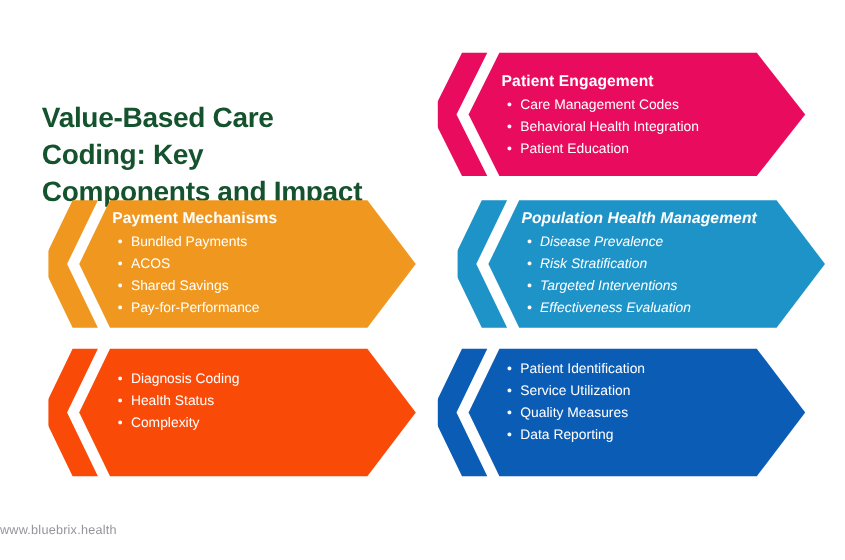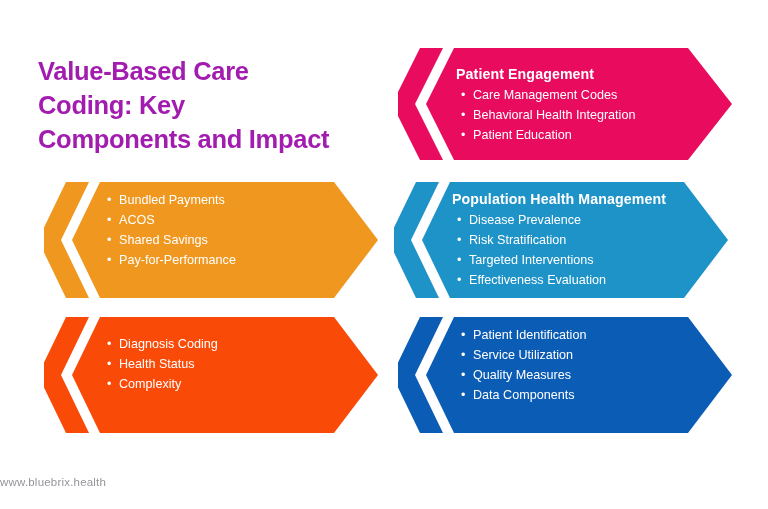--- a/index.html
+++ b/index.html
@@ -83,21 +83,21 @@
     line-height: 1.58;
   }
 
   
   #card-patient-engagement { left: 398px; top: 44px;  width: 348px; height: 120px; }
   #card-patient-engagement .card-content { left: 58px; top: 22px; }
 
   #card-payment-mechanisms { left: 44px;  top: 178px; width: 348px; height: 124px; }
   #card-payment-mechanisms .card-content { left: 58px; top: 13px; }
 
-  #card-population-health { left: 394px; top: 178px; width: 348px; height: 124px; }
+  #card-population-health { left: 416px; top: 178px; width: 348px; height: 124px; font-style: italic; }
   #card-population-health .card-content { left: 58px; top: 13px; }
 
   #card-risk-adjustment { left: 44px;  top: 313px; width: 348px; height: 124px; }
   #card-risk-adjustment .card-content { left: 58px; top: 22px; }
 
   #card-quality-reporting { left: 398px; top: 313px; width: 348px; height: 124px; }
   #card-quality-reporting .card-content { left: 58px; top: 13px; }
 
   
   .footer {
@@ -113,21 +113,21 @@
     letter-spacing: 0.2px;
     font-weight: 400;
   }
 </style>
 </head>
 <body>
 
 <div id="infographic">
 
   <div class="title-block">
-    <h1 class="title-text" style="color: #a21caf;">Value-Based Care
+    <h1 class="title-text" style="color: #14532d; margin-top: 36px;">Value-Based Care
 Coding: Key
 Components and Impact</h1>
   </div>
 
   <div class="card" id="card-patient-engagement">
     <svg class="card-svg" viewBox="0 0 348 120" preserveAspectRatio="none">
       <path class="chevron-accent" d="M 22,4 L 45,4 L 17,60 L 45,116 L 22,116 L -6,60 Z" fill="#e80b5e"></path>
       <path class="arrow-body" d="M 56,4 L 290,4 L 334,60 L 290,116 L 56,116 L 28,60 Z" fill="#e80b5e"></path>
     </svg>
     <div class="card-content">
@@ -139,20 +139,21 @@
       </ul>
     </div>
   </div>
 
   <div class="card" id="card-payment-mechanisms">
     <svg class="card-svg" viewBox="0 0 348 124" preserveAspectRatio="none">
       <path class="chevron-accent" d="M 22,4 L 45,4 L 17,62 L 45,120 L 22,120 L -6,62 Z" fill="#f0971f"></path>
       <path class="arrow-body" d="M 56,4 L 290,4 L 334,62 L 290,120 L 56,120 L 28,62 Z" fill="#f0971f"></path>
     </svg>
     <div class="card-content">
+      <h2 class="card-heading">Payment Mechanisms</h2>
       <ul class="card-list">
         <li><span class="bullet-dot">•</span><span>Bundled Payments</span></li>
         <li><span class="bullet-dot">•</span><span>ACOS</span></li>
         <li><span class="bullet-dot">•</span><span>Shared Savings</span></li>
         <li><span class="bullet-dot">•</span><span>Pay-for-Performance</span></li>
       </ul>
     </div>
   </div>
 
   <div class="card" id="card-population-health">
@@ -188,21 +189,21 @@
   <div class="card" id="card-quality-reporting">
     <svg class="card-svg" viewBox="0 0 348 124" preserveAspectRatio="none">
       <path class="chevron-accent" d="M 22,4 L 45,4 L 17,62 L 45,120 L 22,120 L -6,62 Z" fill="#0b5cb4"></path>
       <path class="arrow-body" d="M 56,4 L 290,4 L 334,62 L 290,120 L 56,120 L 28,62 Z" fill="#0b5cb4"></path>
     </svg>
     <div class="card-content">
       <ul class="card-list">
         <li><span class="bullet-dot">•</span><span>Patient Identification</span></li>
         <li><span class="bullet-dot">•</span><span>Service Utilization</span></li>
         <li><span class="bullet-dot">•</span><span>Quality Measures</span></li>
-        <li><span class="bullet-dot">•</span><span>Data Components</span></li>
+        <li><span class="bullet-dot">•</span><span>Data Reporting</span></li>
       </ul>
     </div>
   </div>
 
   <div class="footer">
     <span class="footer-text" style="color: rgb(150, 148, 154);">www.bluebrix.health</span>
   </div>
 
 </div>
 

